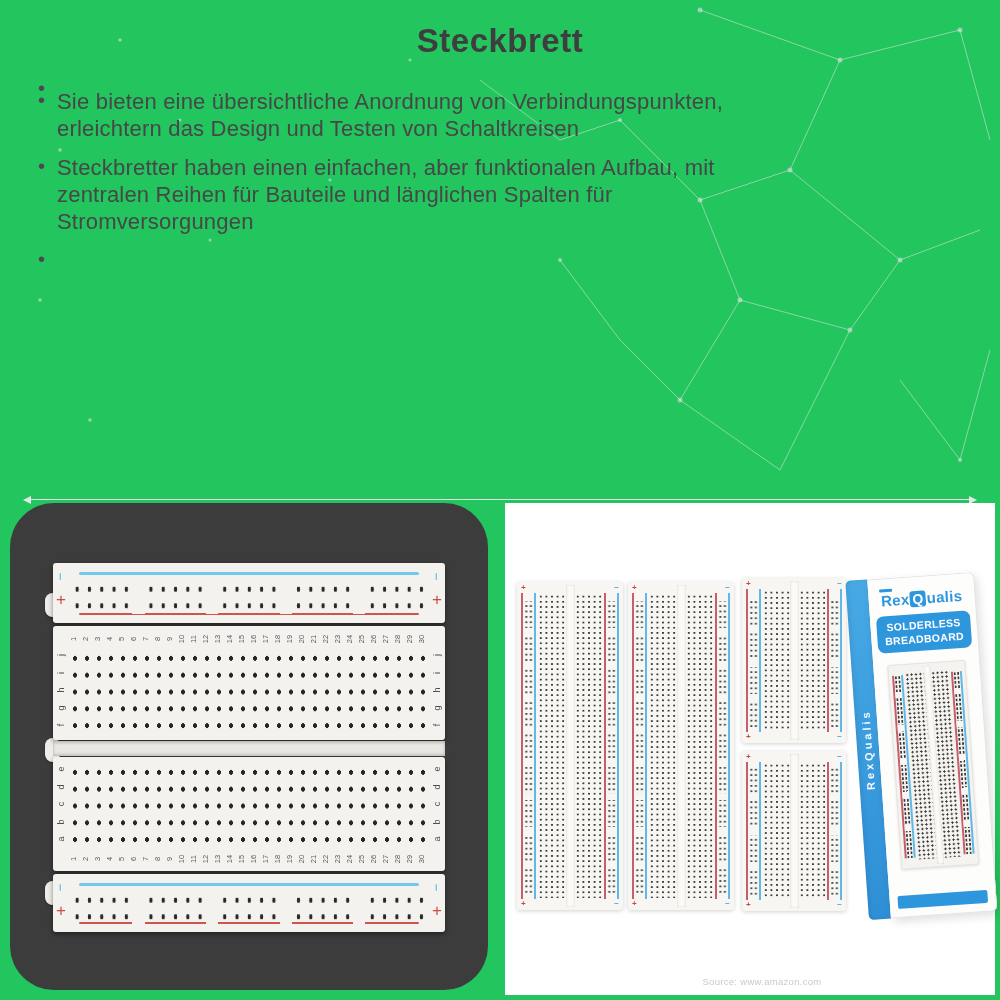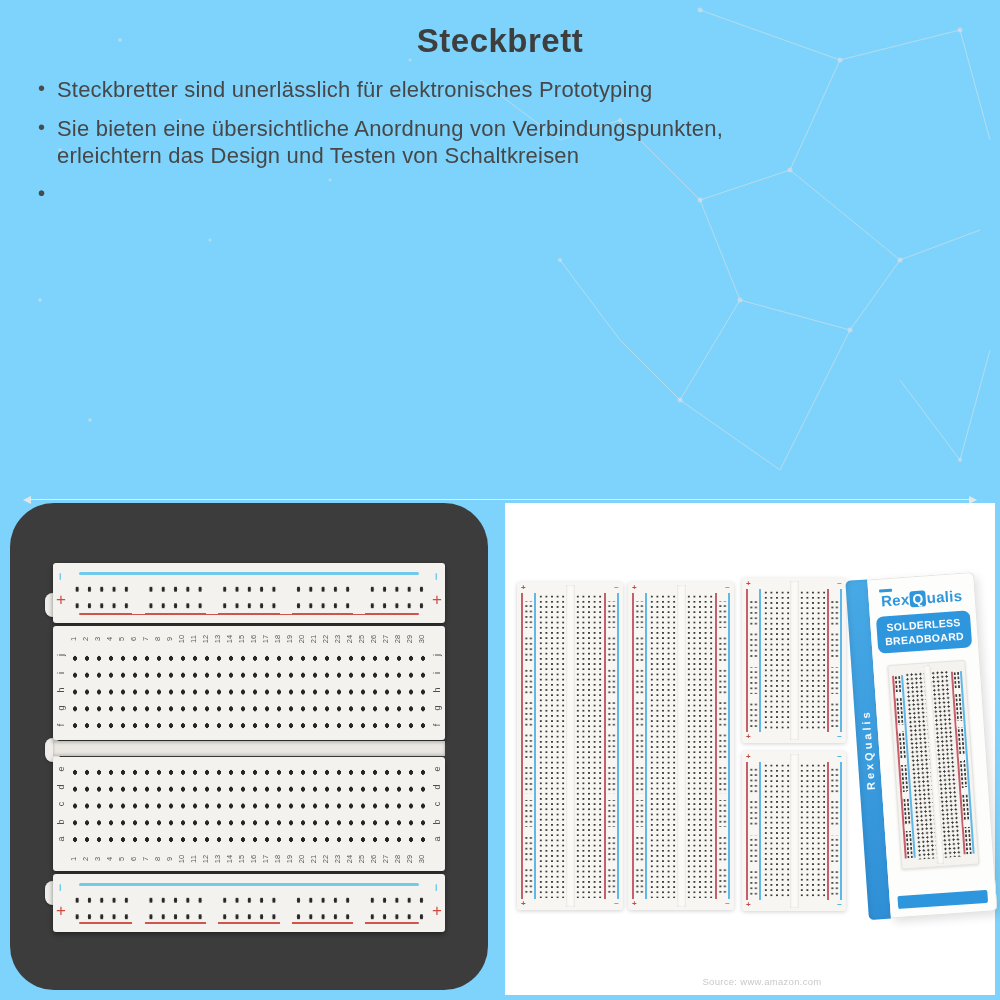--- a/index.html
+++ b/index.html
@@ -1,17 +1,17 @@
 <!DOCTYPE html>
 <html><head>
 <meta charset="utf-8">
 <style>
   html,body{margin:0;padding:0;}
   body{font-family:"Liberation Sans",sans-serif;background:#ffffff;}
-  .page{position:relative;width:1000px;height:1000px;background:#7dd3fc;overflow:hidden;}
+  .page{position:relative;width:1000px;height:1000px;background:#22c55e;overflow:hidden;}
 
   
   .mesh{position:absolute;top:0;left:0;z-index:0;}
 
   
   .title{position:absolute;top:22px;left:0;width:1000px;margin:0;text-align:center;
     font-size:33px;font-weight:600;color:#3e3e3e;letter-spacing:.5px;z-index:2;}
 
   
   .bullets{position:absolute;top:76px;left:38px;width:920px;margin:0;padding:0;list-style:none;z-index:2;}
@@ -171,29 +171,31 @@
       <circle cx="410" cy="60" r="1.5"></circle>
         <circle cx="330" cy="180" r="1.5"></circle>
     </g>
   </svg>
 
   <h1 class="title">Steckbrett</h1>
 
   <ul class="bullets">
     <li>
       <span class="dot">•</span>
-      <span class="btext">Steckbretter sind unerlässlich für elektronisches Prototyping</span>
     </li>
     <li>
       <span class="dot">•</span>
       <span class="btext">Sie bieten eine übersichtliche Anordnung von Verbindungspunkten,
 erleichtern das Design und Testen von Schaltkreisen</span>
     </li>
     <li>
       <span class="dot">•</span>
+      <span class="btext">Steckbretter haben einen einfachen, aber funktionalen Aufbau, mit
+zentralen Reihen für Bauteile und länglichen Spalten für
+Stromversorgungen</span>
     </li>
     <li>
       <span class="dot">•</span>
     </li>
   </ul>
 
   <div class="divider"></div>
 
   <div class="figure-left">
     <div class="bb-assembly">

